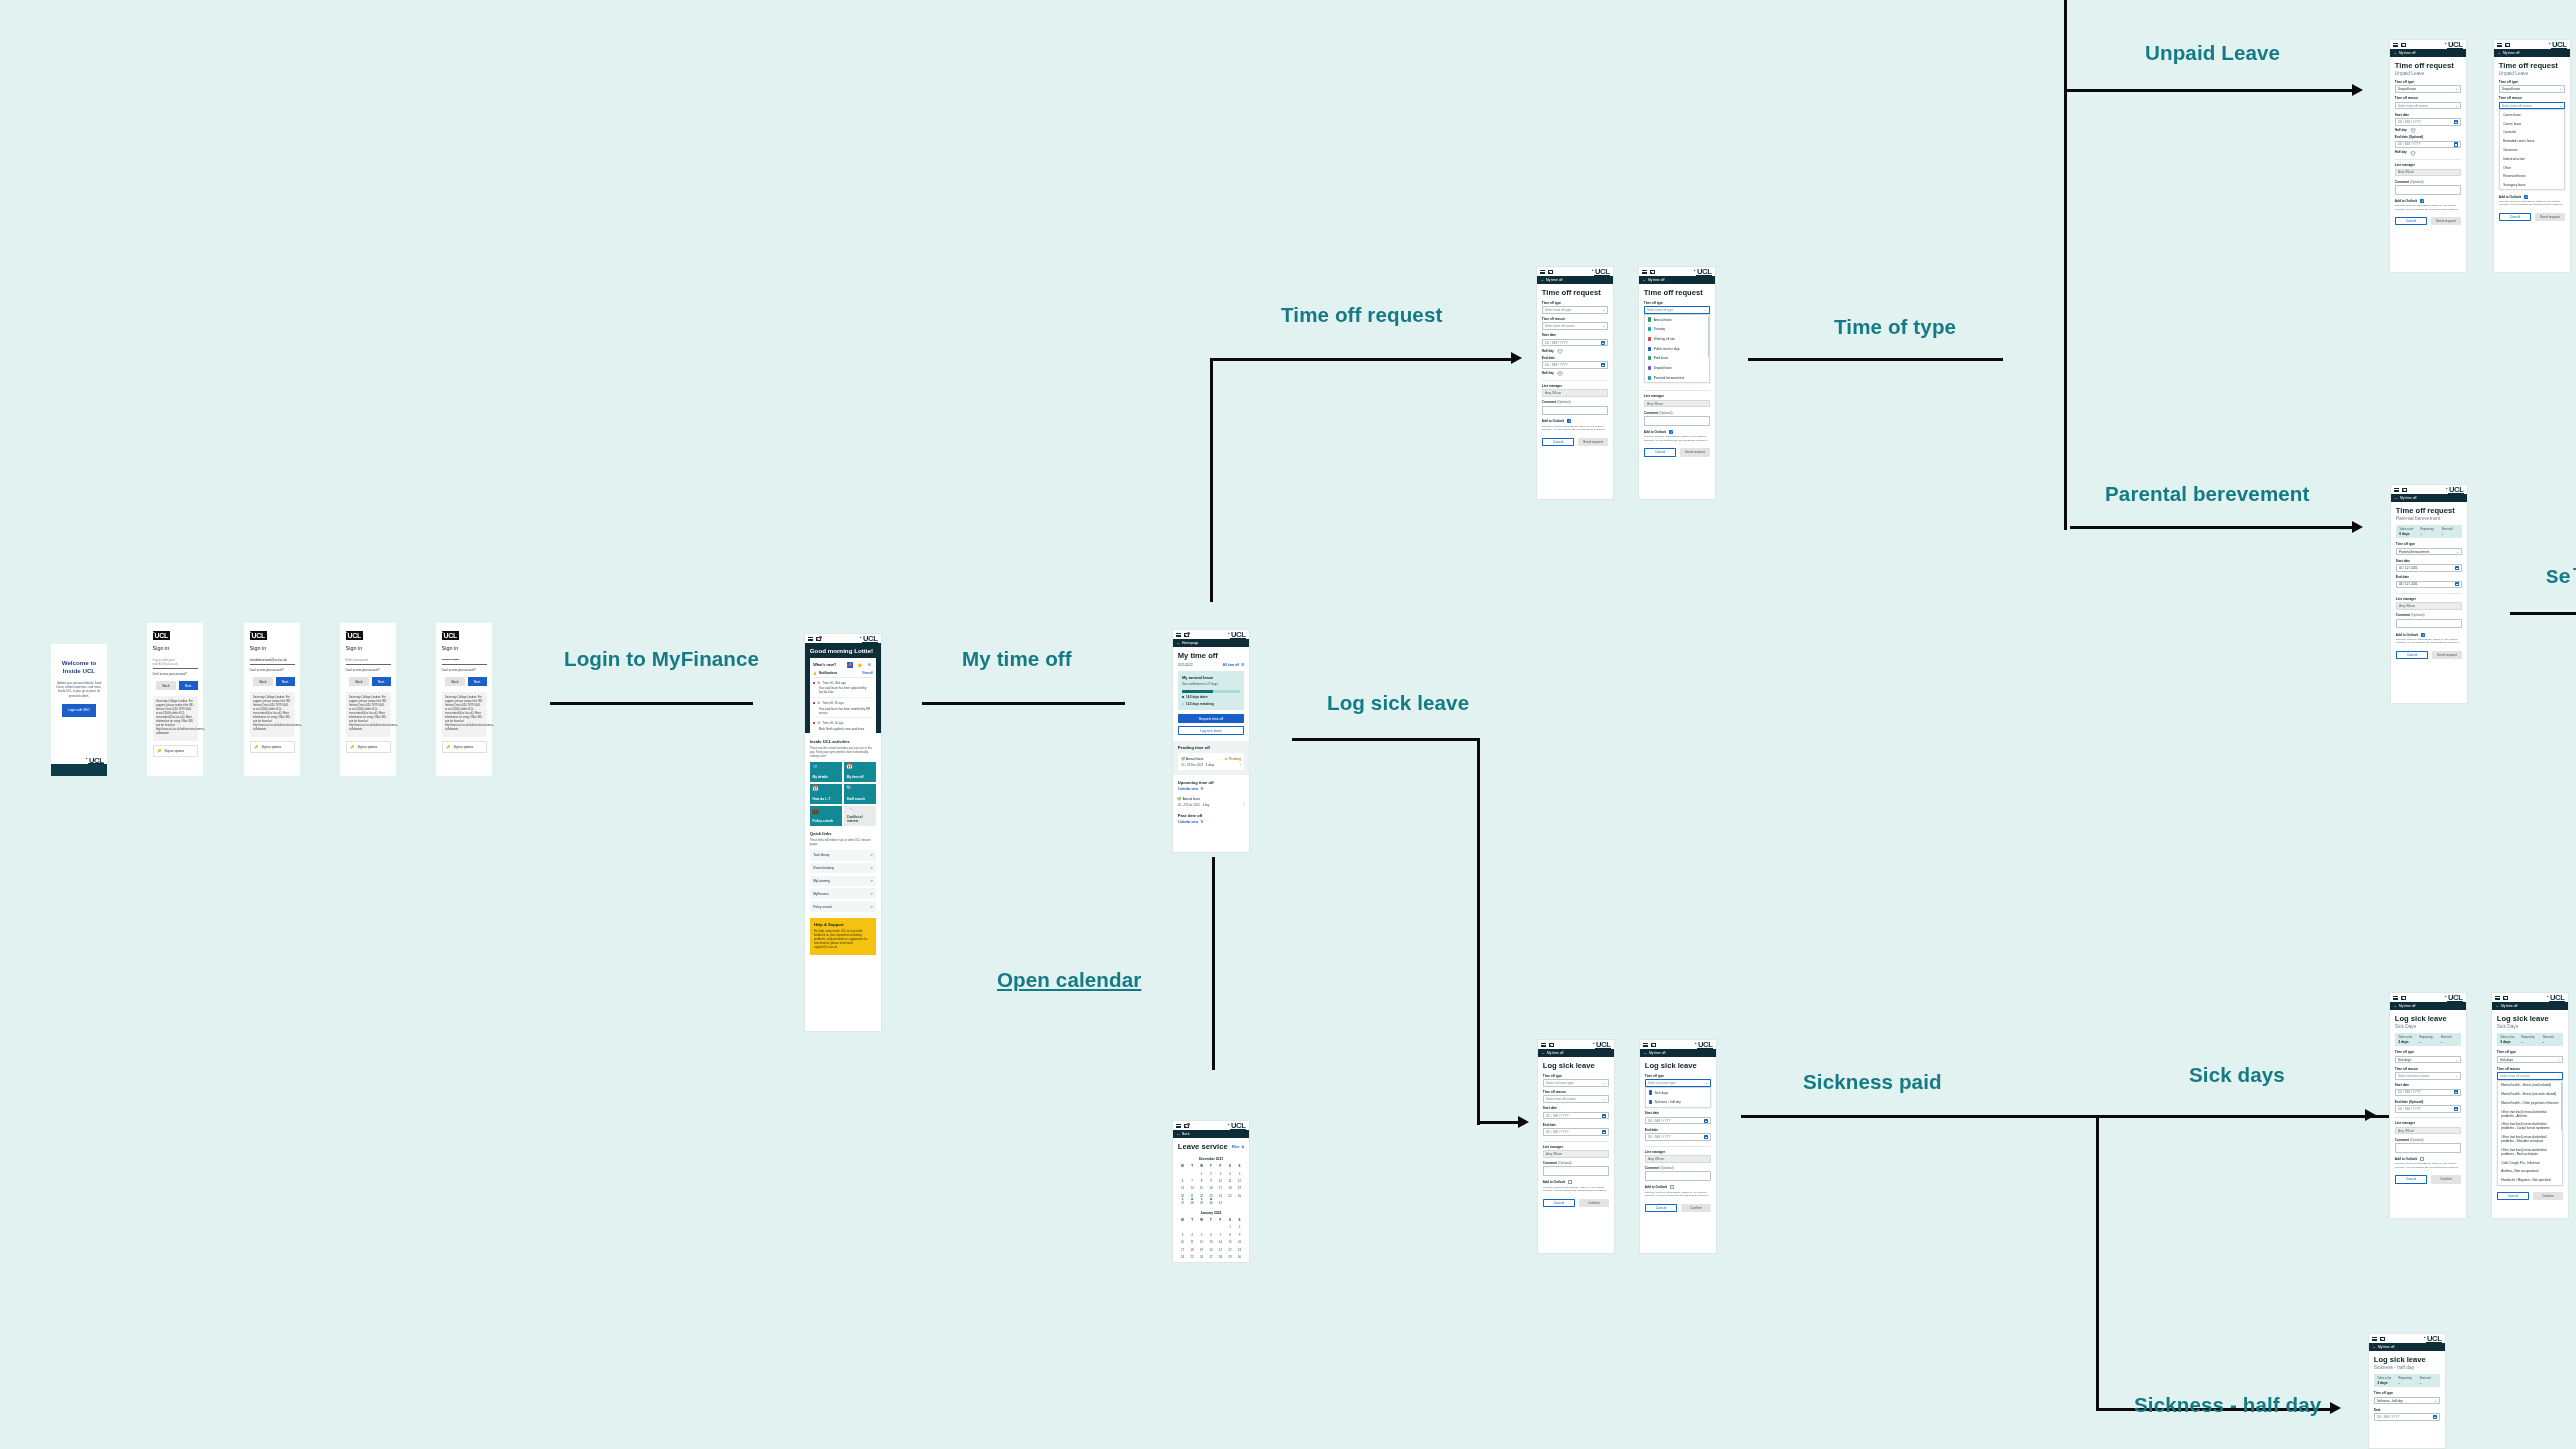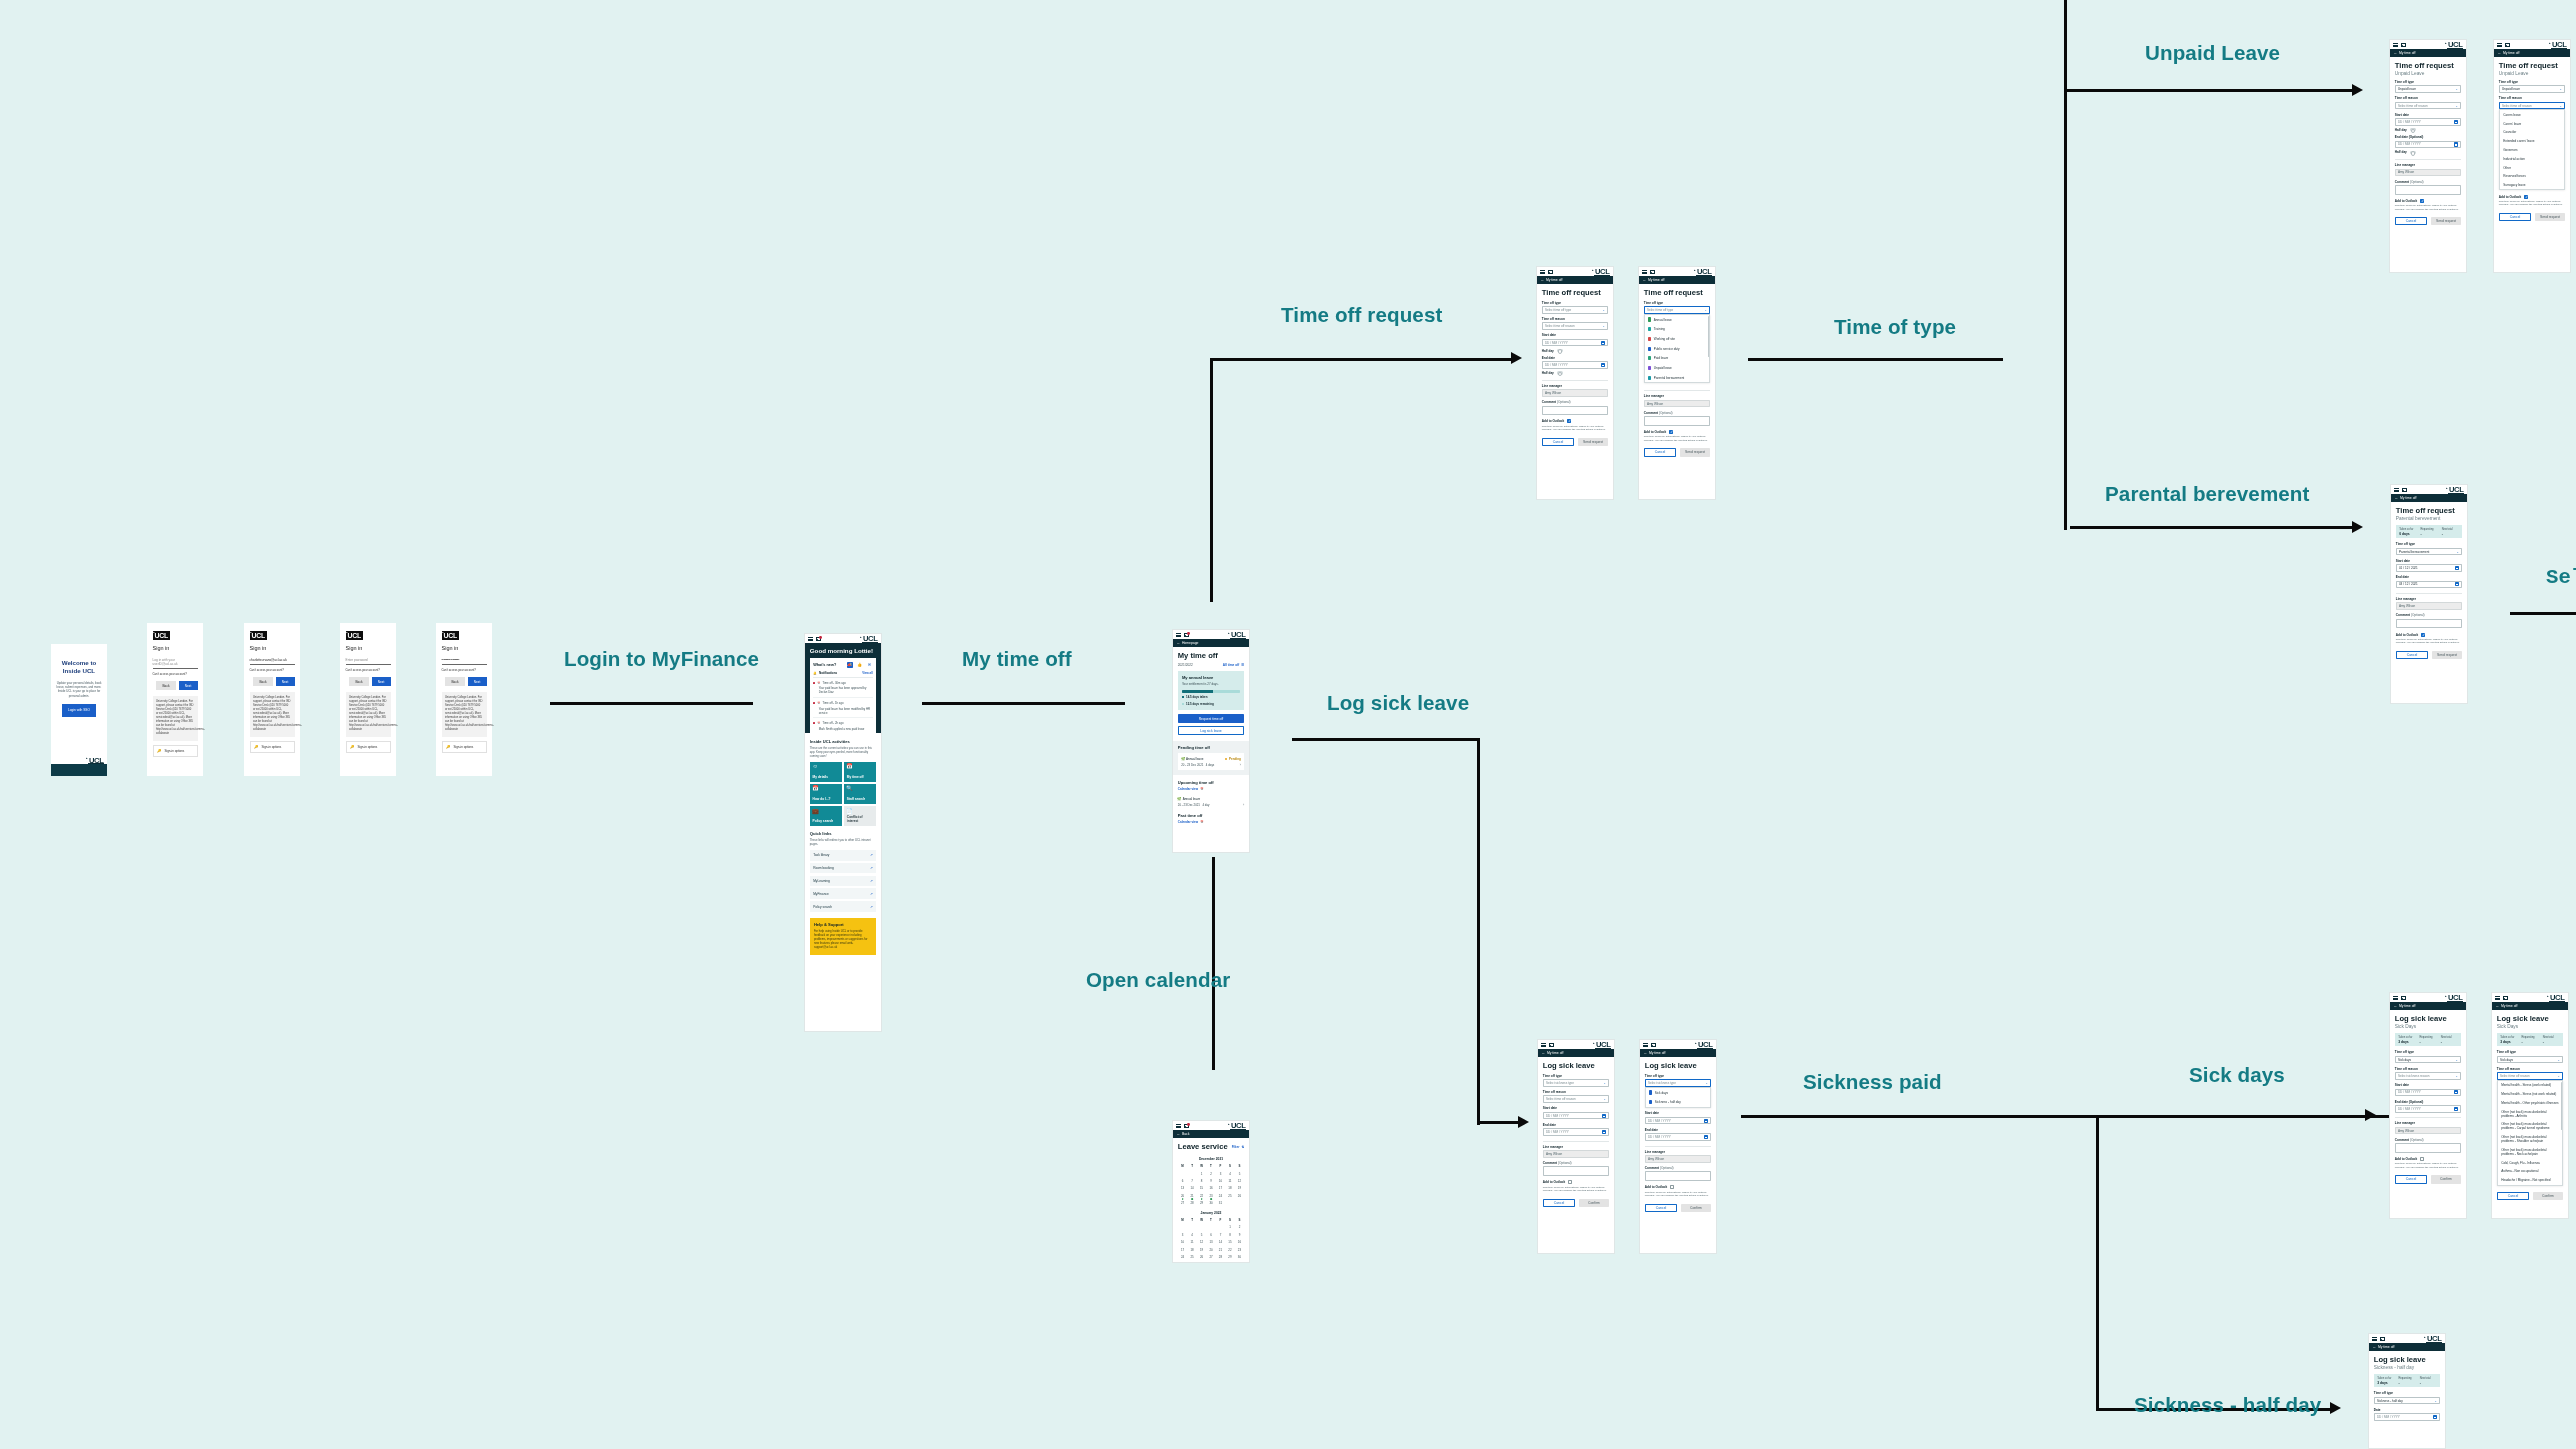--- a/index.html
+++ b/index.html
@@ -228,21 +228,21 @@
   <div class="arrow-r" style="left:2330px;top:1402px;"></div>
 
   <div class="flow-label" style="left:564px;top:647px;">Login to MyFinance</div>
   <div class="flow-label" style="left:962px;top:647px;">My time off</div>
   <div class="flow-label" style="left:1281px;top:303px;">Time off request</div>
   <div class="flow-label" style="left:1803px;top:315px;margin-left:31px;">Time of type</div>
   <div class="flow-label" style="left:2145px;top:41px;">Unpaid Leave</div>
   <div class="flow-label" style="left:2105px;top:482px;">Parental berevement</div>
   <div class="flow-label" style="left:2546px;top:566px;font-family:Liberation Mono, monospace;">Sel</div>
   <div class="flow-label" style="left:1327px;top:691px;">Log sick leave</div>
-  <div class="flow-label" style="left:1086px;top:968px;">Open calendar</div>
+  <div class="flow-label" style="left:997px;top:968px;text-decoration:underline;">Open calendar</div>
   <div class="flow-label" style="left:1803px;top:1070px;">Sickness paid</div>
   <div class="flow-label" style="left:2189px;top:1063px;">Sick days</div>
   <div class="flow-label" style="left:2134px;top:1393px;">Sickness - half day</div>
 
   <div class="login-card" style="left:51px;top:644px;width:56px;height:132px;">
     <div class="welcome-inner">
       <div class="welcome-h">Welcome to</div>
       <div class="welcome-h">Inside UCL</div>
       <div class="welcome-p">Update your personal details, book leave, submit expenses, and more. Inside UCL is your go to place for personal admin.</div>
       <div class="welcome-btn">Login with SSO</div>

